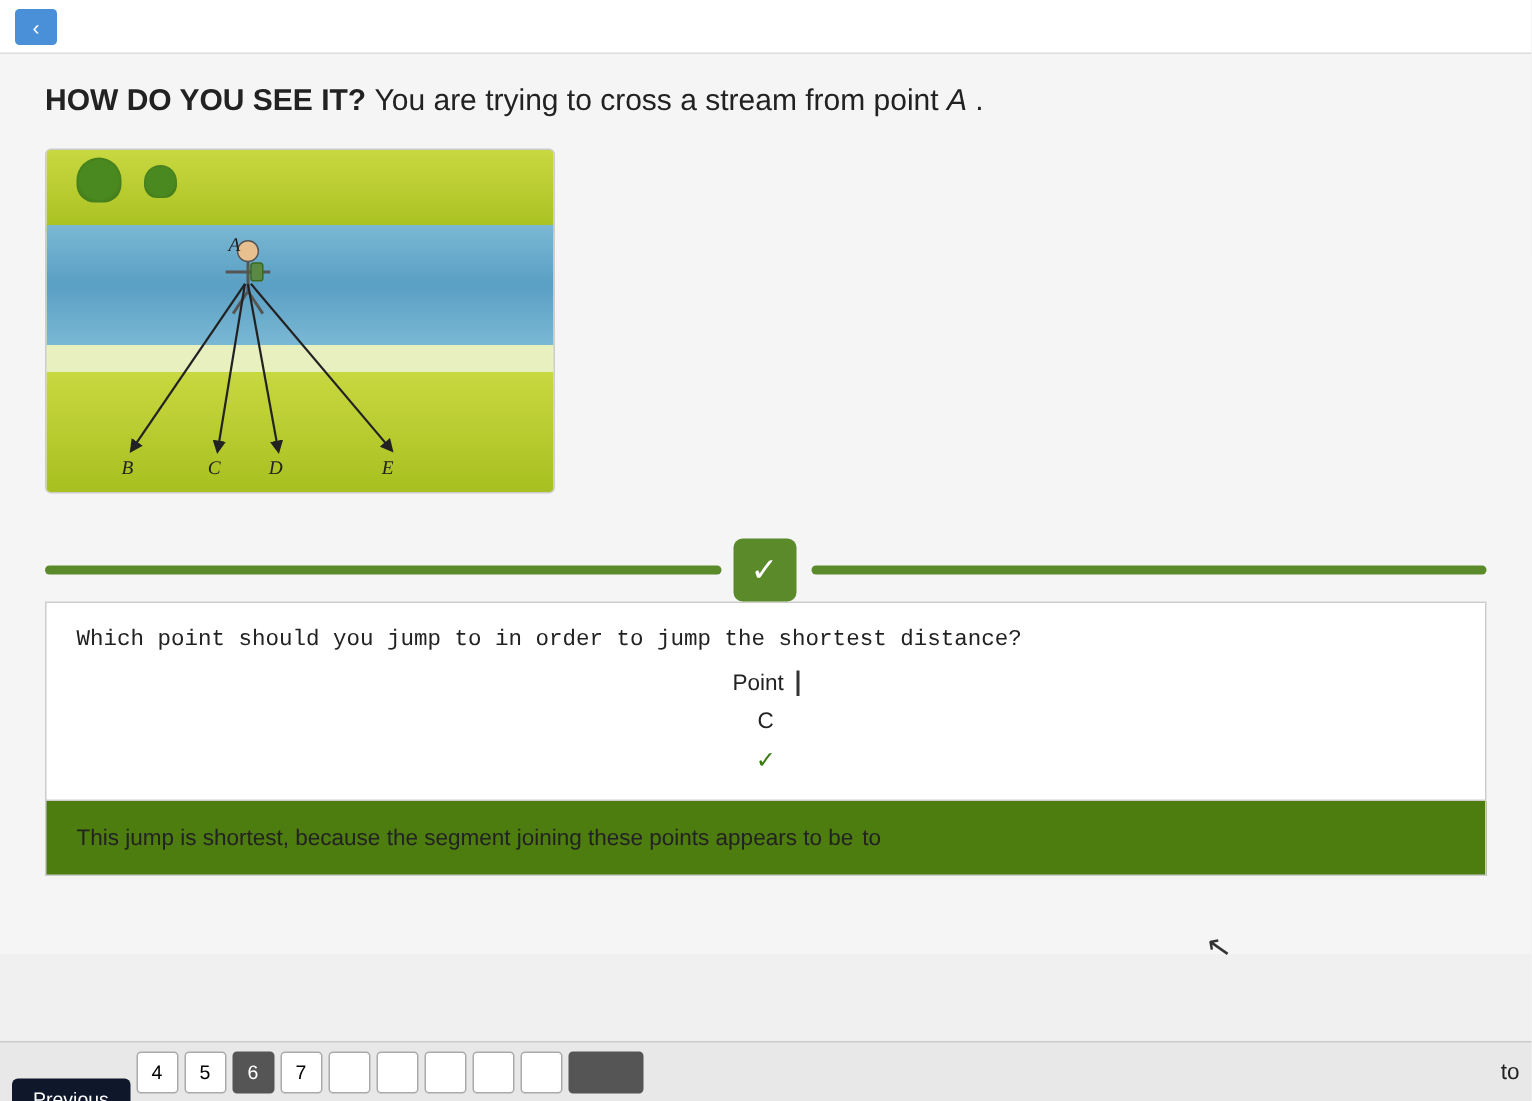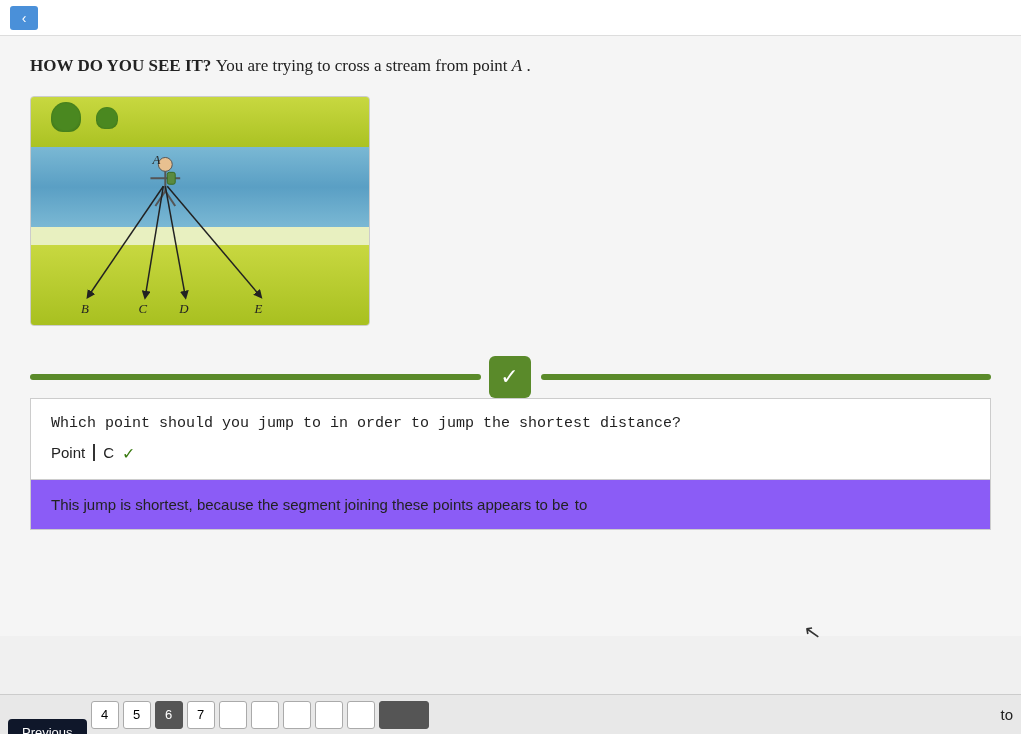--- a/index.html
+++ b/index.html
@@ -35,24 +35,23 @@
       justify-content: center;
     }
 
     .main-content {
       background: #f5f5f5;
       padding: 20px 30px;
       min-height: 600px;
     }
 
     .question-header {
-      font-size: 17px;
+      font-size: 20px;
       margin-bottom: 20px;
       color: #222;
-      font-family: Liberation Serif, serif;
     }
 
     .question-header strong {
       font-weight: 900;
     }
 
     .image-container {
       width: 340px;
       height: 230px;
       background: #e8f0c0;
@@ -154,45 +153,46 @@
 
     .question-text {
       font-size: 15px;
       color: #222;
       margin-bottom: 12px;
       font-family: Liberation Mono, monospace;
     }
 
     .point-answer {
       display: flex;
-      align-items: flex-start;
+      align-items: center;
       font-size: 15px;
       color: #222;
       gap: 8px;
+      flex-direction: column;
     }
 
     .point-label {
       font-size: 15px;
       color: #222;
       border-right: 2px solid #333;
       padding-right: 8px;
     }
 
     .answer-value {
       font-size: 15px;
       color: #222;
     }
 
     .check-mark-green {
       color: #3a7a10;
       font-size: 16px;
     }
 
     .sentence-section {
-      background: #8b5cf6;
+      background: #4d7c0f;
       border: 1px solid #ccc;
       border-top: none;
       padding: 16px 20px;
       font-size: 15px;
       color: #222;
       display: flex;
       align-items: center;
       flex-wrap: wrap;
       gap: 6px;
     }

